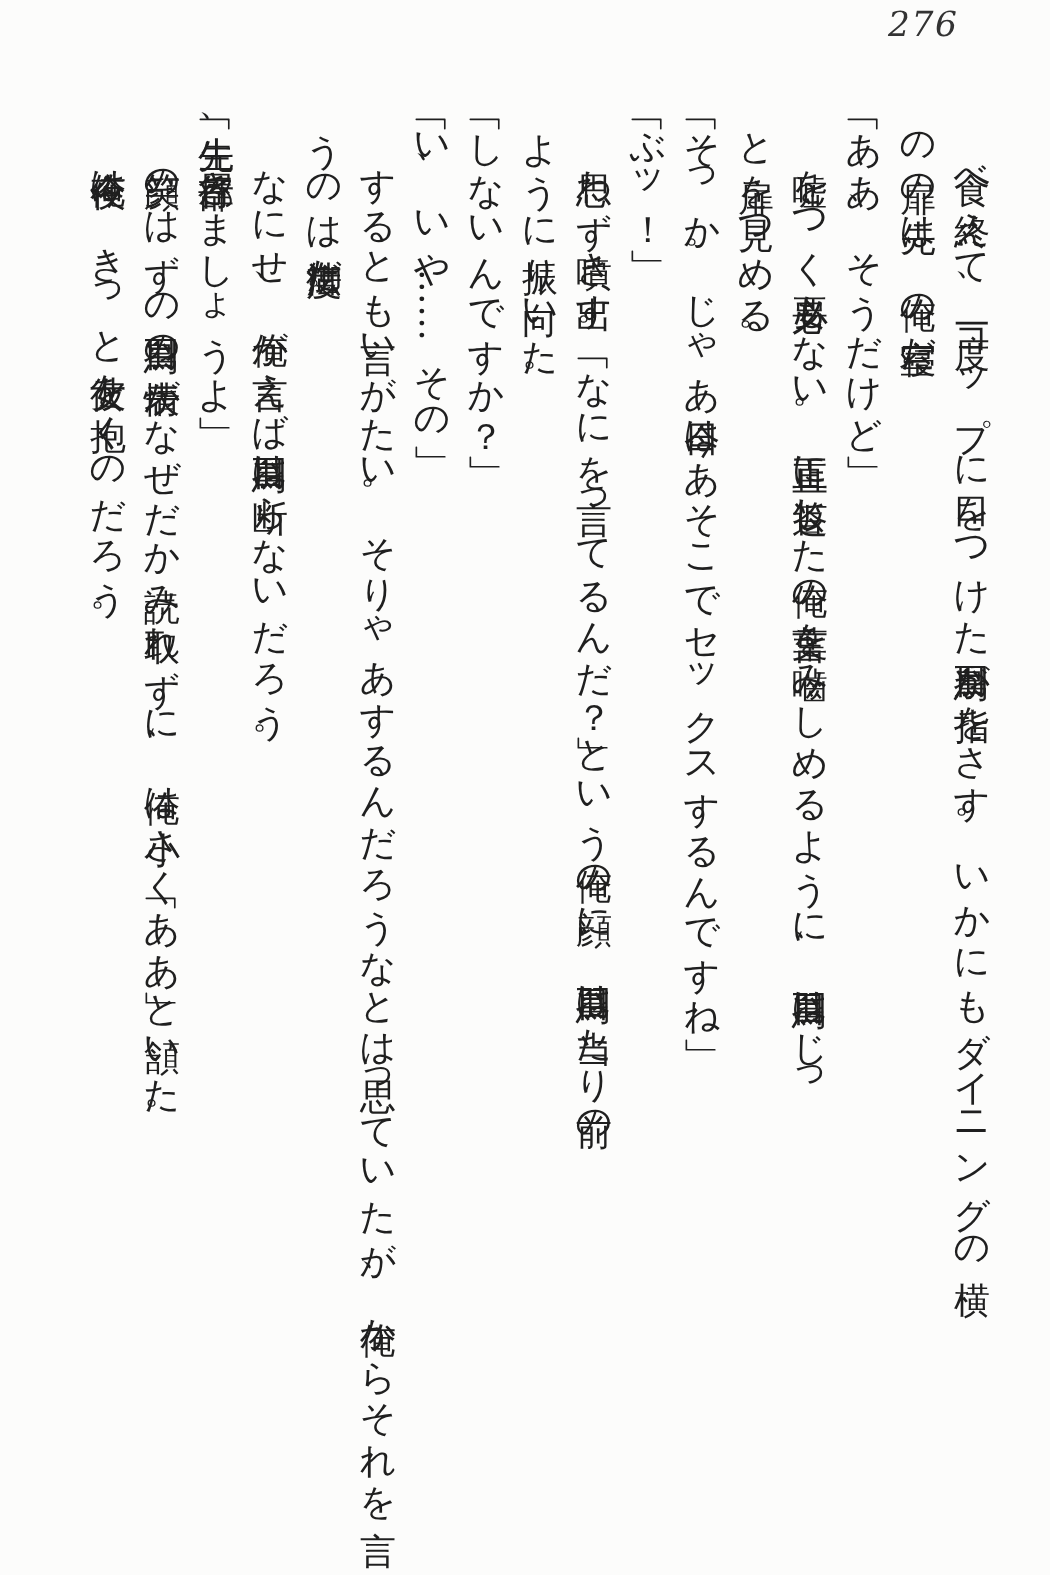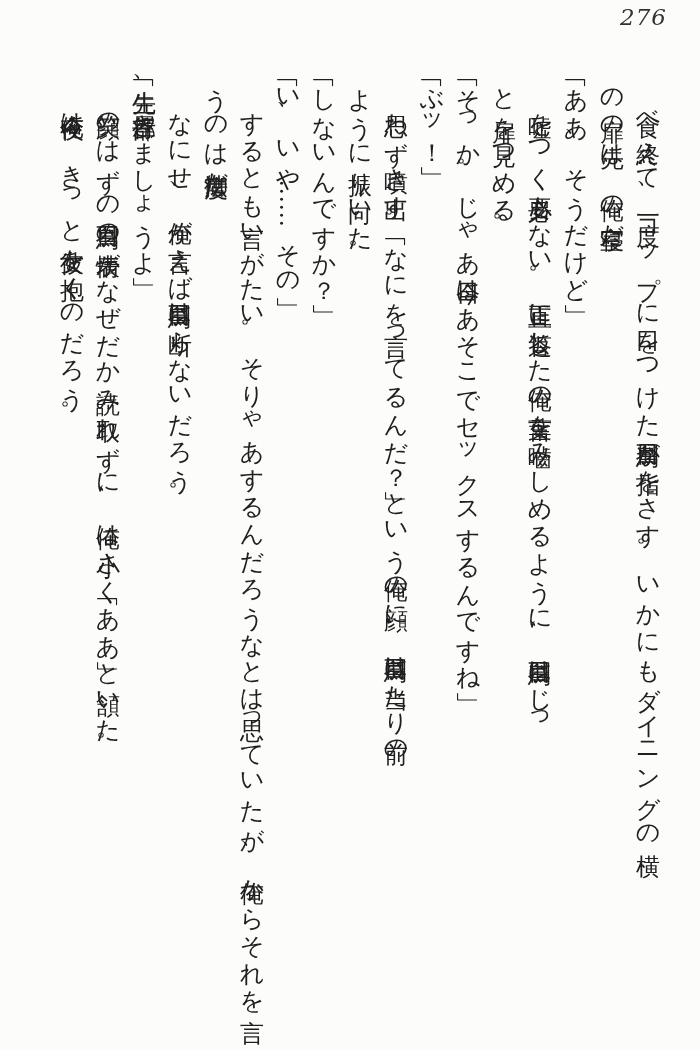--- a/index.html
+++ b/index.html
@@ -14,21 +14,21 @@
     position: relative;
     font-family: "DejaVu Serif", "Liberation Serif", serif;
   }
   .book-page {
     position: absolute;
     inset: 0;
   }
   .page-number {
     position: absolute;
     top: 4px;
-    left: 620px;
+    left: 592px;
     font-style: italic;
     font-size: 23px;
     letter-spacing: 1px;
     color: #333333;
   }
   .page-text {
     position: absolute;
     top: 72px;
     right: 34px;
     height: 930px;

